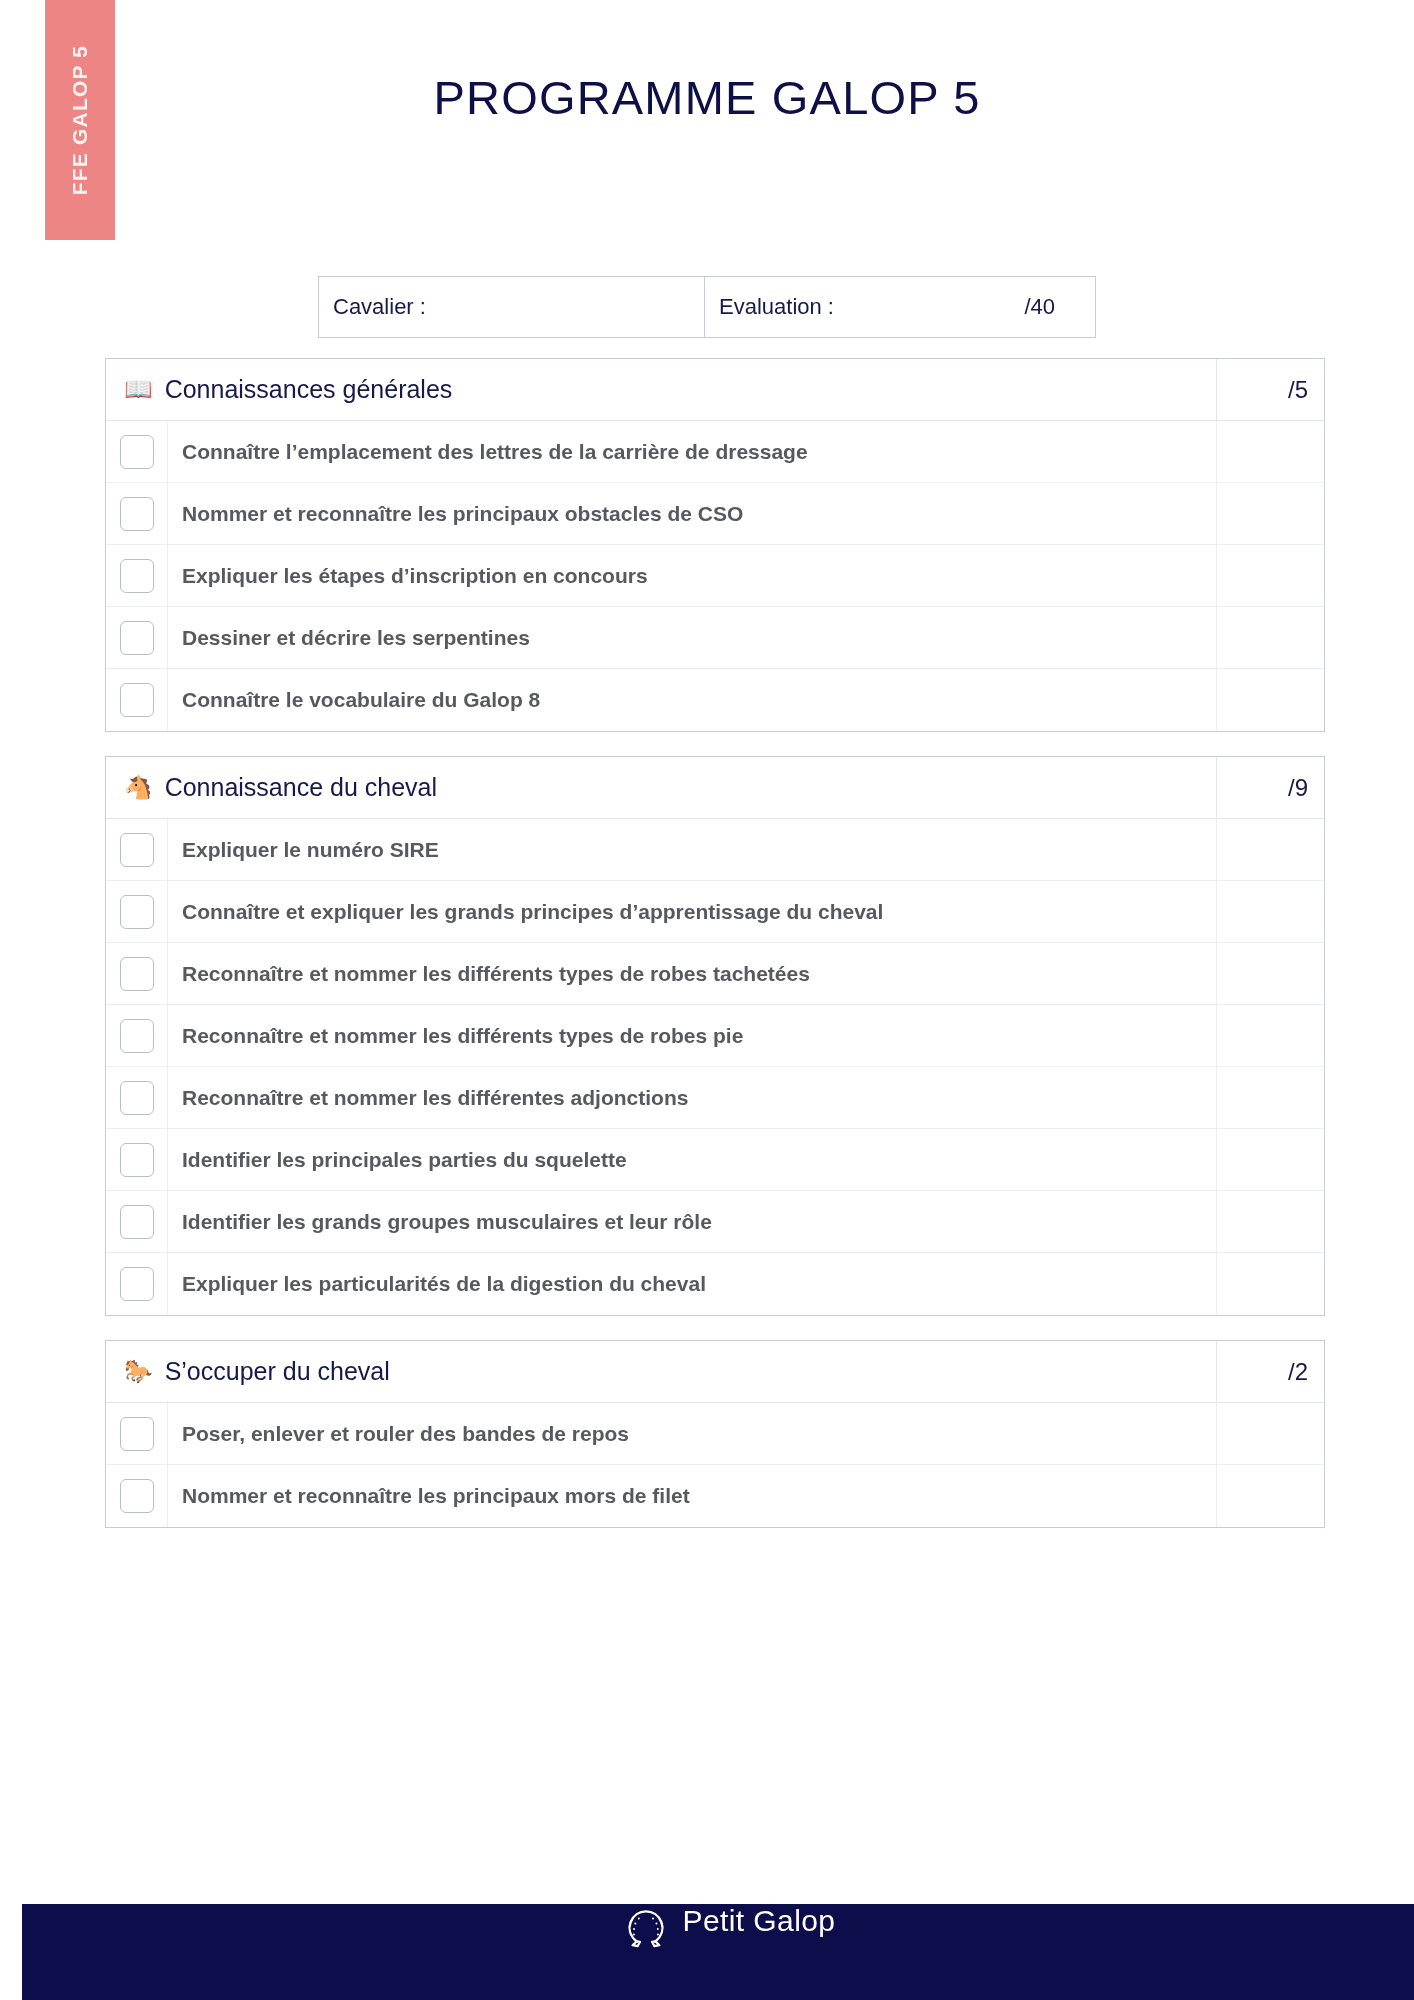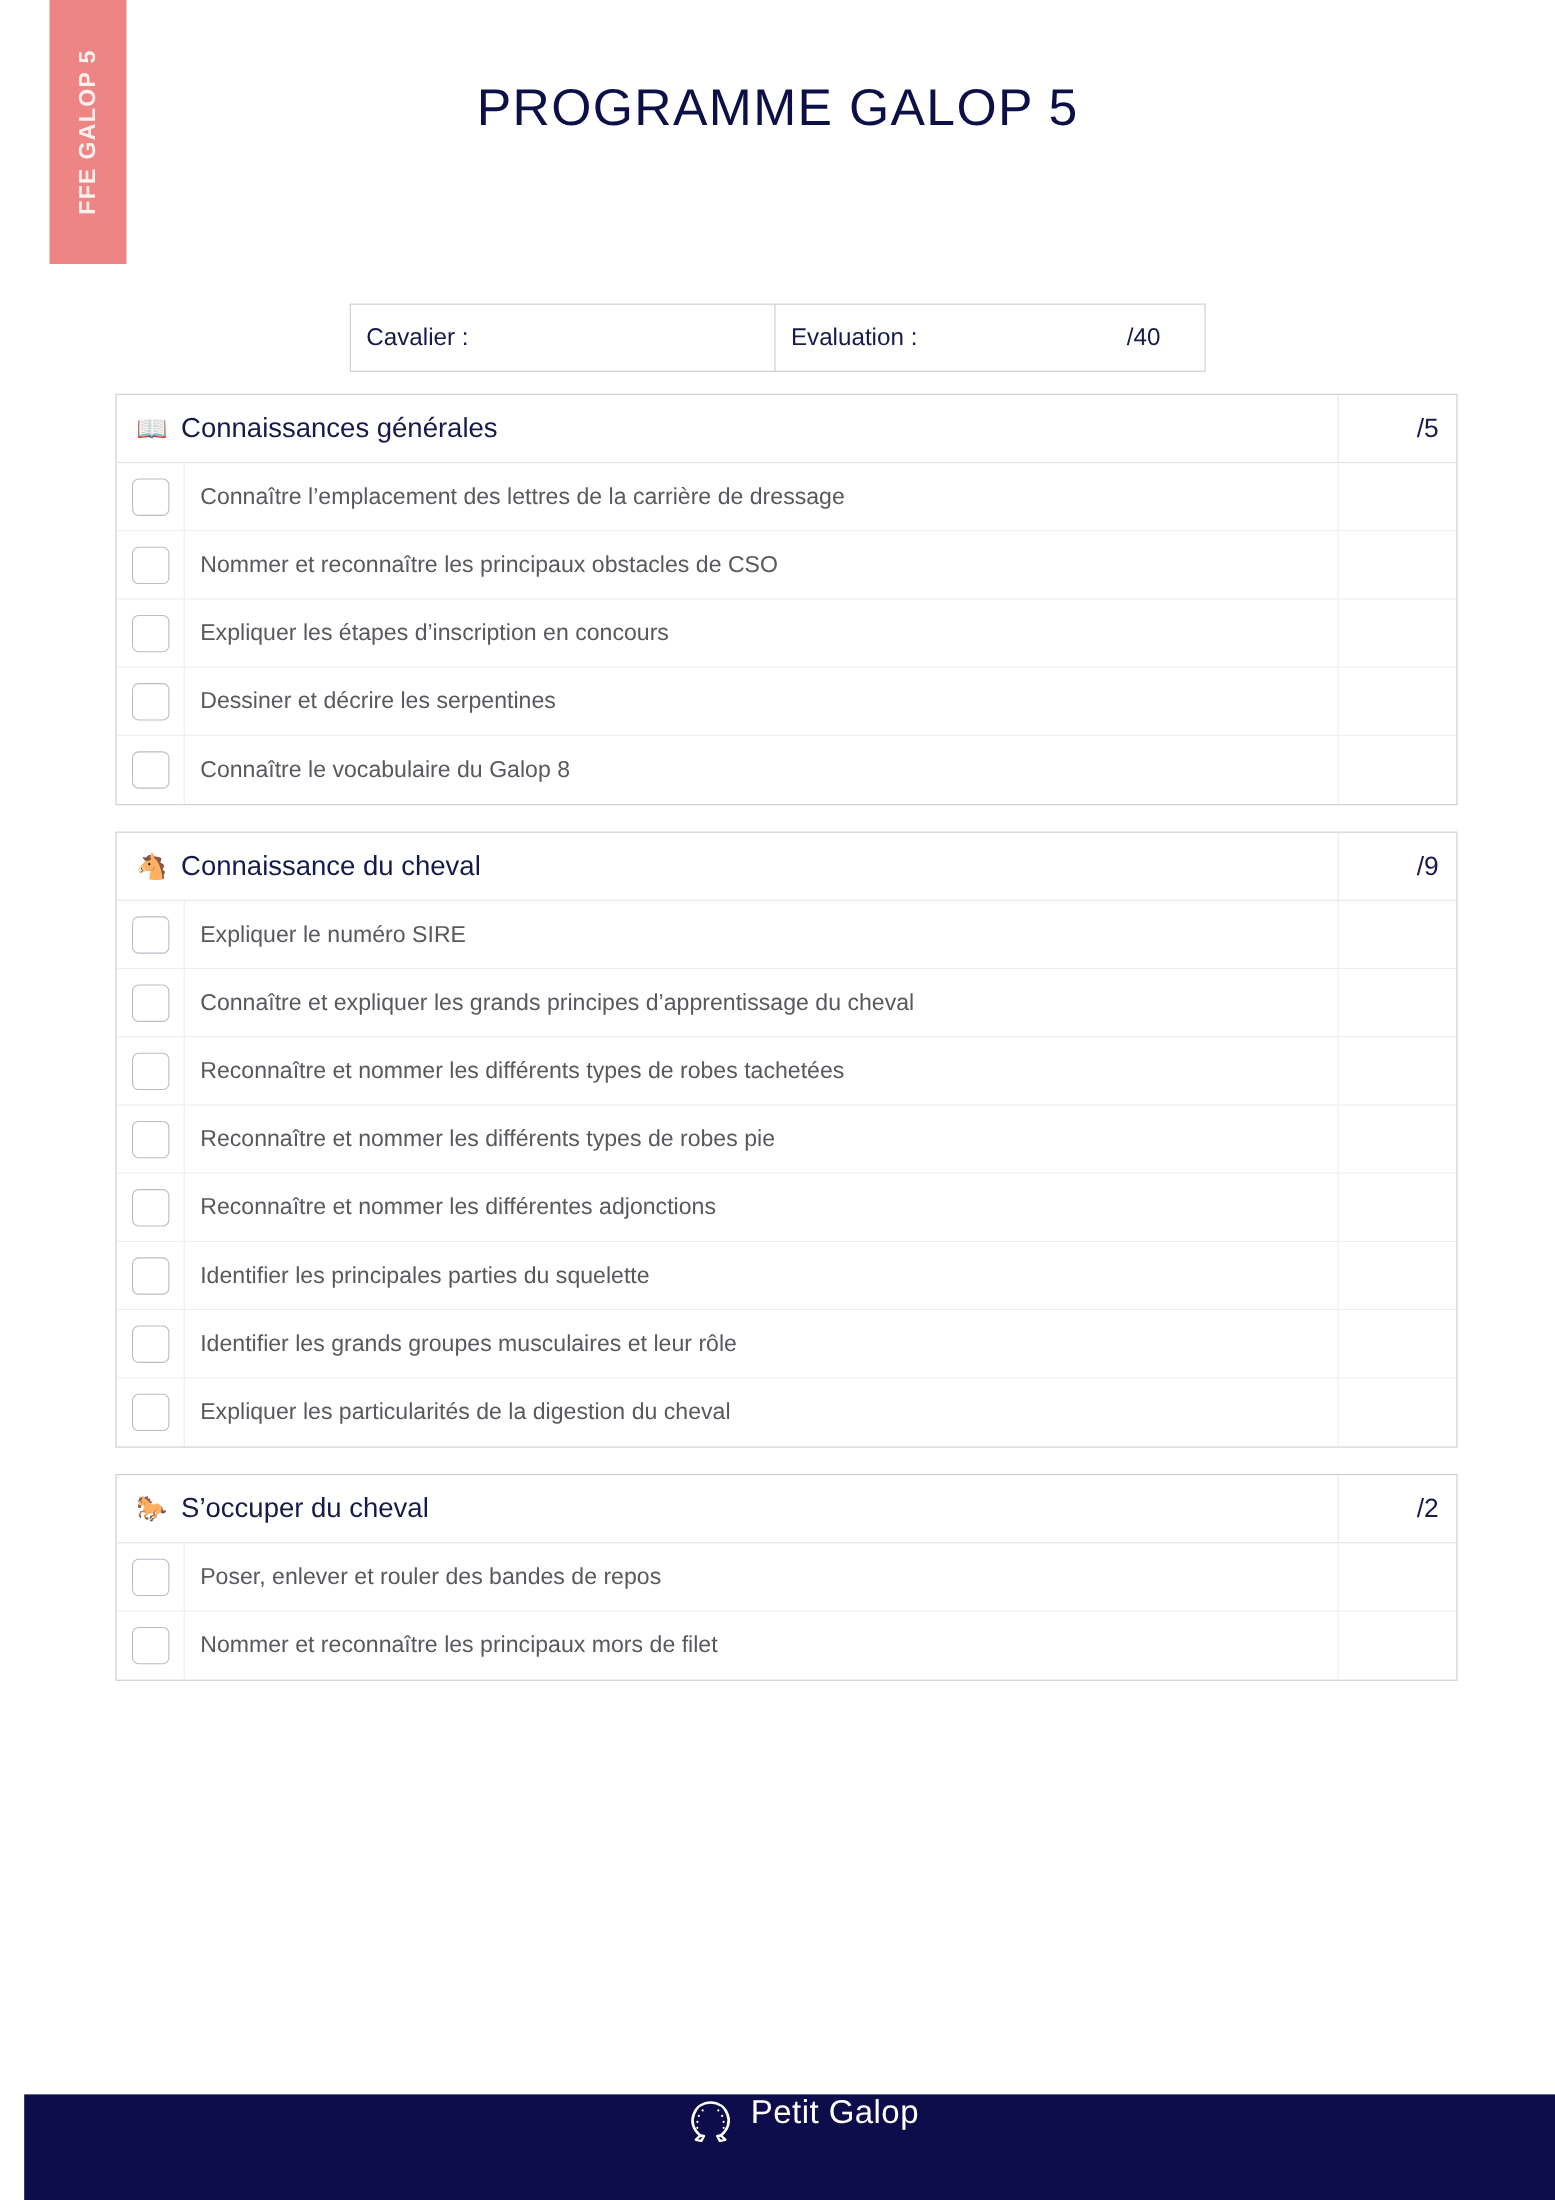--- a/index.html
+++ b/index.html
@@ -155,20 +155,21 @@
     border-radius: 6px;
     background: #ffffff;
   }
   .row .row-label {
     flex: 1;
     display: flex;
     align-items: center;
     padding-left: 14px;
     color: #57595e;
     font-size: 21px;
+    font-weight: bold;
   }
   .row .row-score {
     width: 108px;
     border-left: 1px solid #edeef1;
   }
 
   
   #footer {
     position: absolute;
     left: 0;

